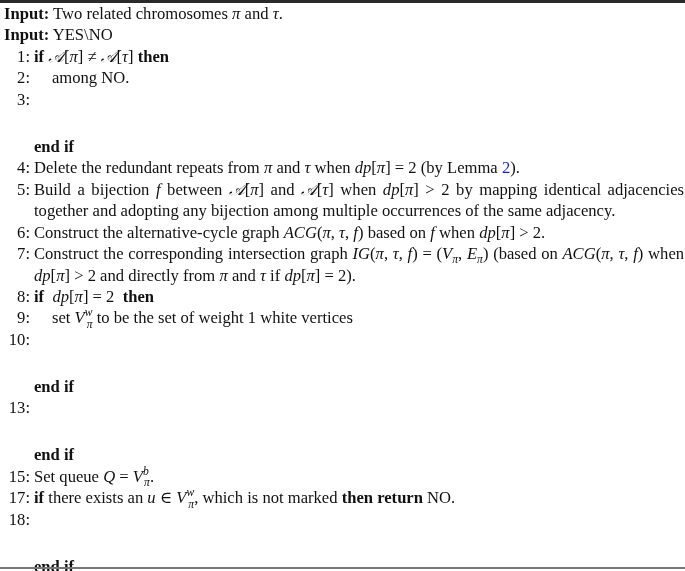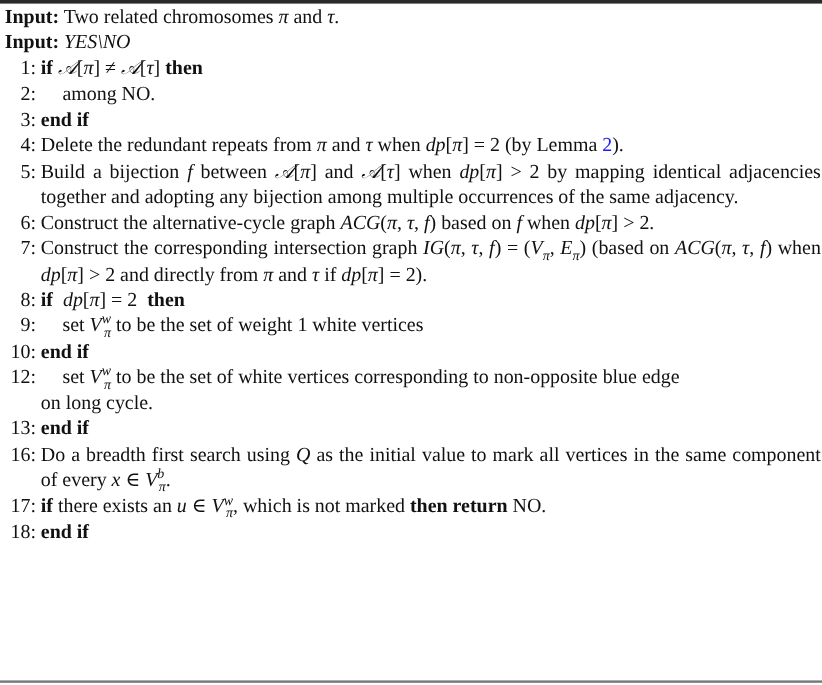--- a/index.html
+++ b/index.html
@@ -55,22 +55,22 @@
       text-align: right;
       padding-right: 4px;
       box-sizing: content-box;
     }
     .content {
       flex: 1 1 auto;
       text-align: justify;
       text-align-last: left;
     }
     .indent { padding-left: 18px; }
-    .b { font-weight: bold; }
-    .i { font-style: italic; }
+    .b { font-weight: bold; margin-top: 47px; }
+    .i { }
     .ref { color: #1a1aff; }
     sub, sup { font-size: 0.7em; line-height: 0; }
   </style>
 </head>
 <body>
 
 <div class="algo">
   <div class="rule-top"></div>
 
   <div class="body-text">
@@ -128,36 +128,32 @@
       <span class="num">9:</span>
       <span class="content indent">set <i>V</i><sup><i>w</i></sup><sub style="margin-left:-0.5em"><i>π</i></sub> to be the set of weight 1 white vertices</span>
     </div>
 
     <div class="line">
       <span class="num">10:</span>
       <span class="content b">end if</span>
     </div>
 
 
-    <div class="line">
-      <span class="num">12:</span>
-      <span class="content"><span style="padding-left:18px">set <i>V</i><sup><i>w</i></sup><sub style="margin-left:-0.5em"><i>π</i></sub> to be the set of white vertices corresponding to non-opposite blue edge</span><br>on long cycle.</span>
-    </div>
 
     <div class="line">
       <span class="num">13:</span>
       <span class="content b">end if</span>
     </div>
 
 
+    <div class="line">
+      <span class="num">15:</span>
+      <span class="content">Set queue <i>Q</i> = <i>V</i><sup><i>b</i></sup><sub style="margin-left:-0.4em"><i>π</i></sub>.</span>
+    </div>
 
-    <div class="line">
-      <span class="num">16:</span>
-      <span class="content">Do a breadth first search using <i>Q</i> as the initial value to mark all vertices in the same component of every <i>x</i> ∈ <i>V</i><sup><i>b</i></sup><sub style="margin-left:-0.4em"><i>π</i></sub>.</span>
-    </div>
 
     <div class="line">
       <span class="num">17:</span>
       <span class="content"><span class="b">if</span> there exists an <i>u</i> ∈ <i>V</i><sup><i>w</i></sup><sub style="margin-left:-0.5em"><i>π</i></sub>, which is not marked <span class="b">then</span> <span class="b">return</span> NO.</span>
     </div>
 
     <div class="line">
       <span class="num">18:</span>
       <span class="content b">end if</span>
     </div>

